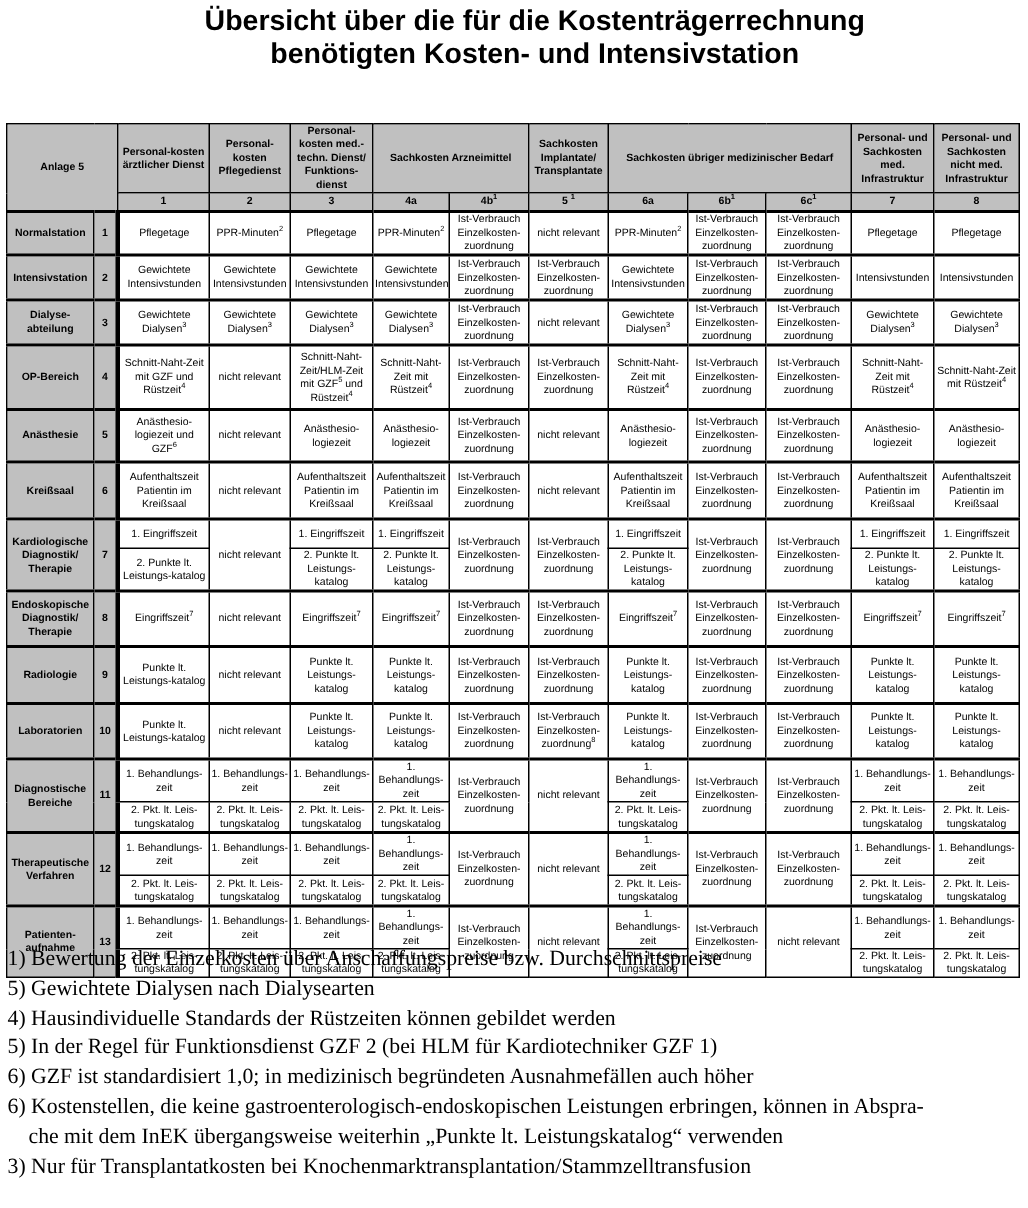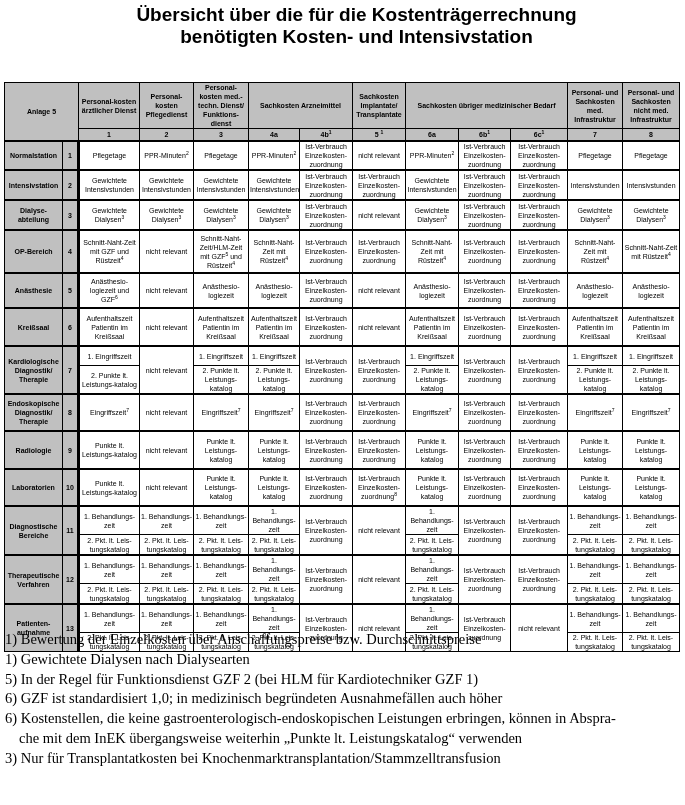--- a/index.html
+++ b/index.html
@@ -300,18 +300,19 @@
         <td class="cell" style="height: 18px;">2. Pkt. lt. Leis-tungskatalog</td>
         <td class="cell" style="height: 18px;">2. Pkt. lt. Leis-tungskatalog</td>
         <td class="cell" style="height: 18px;">2. Pkt. lt. Leis-tungskatalog</td>
         <td class="cell" style="height: 18px;">2. Pkt. lt. Leis-tungskatalog</td>
       </tr>
     </tbody>
 </table>
 
 <div class="footnotes" id="footnotes">
     <div class="fn"><span>1) Bewertung der Einzelkosten über Anschaffungspreise bzw. Durchschnittspreise</span></div>
-    <div class="fn"><span>1) Gewichtete Dialysen nach Dialysearten</span></div>
+    <div class="fn"><span>5) Gewichtete Dialysen nach Dialysearten</span></div>
+    <div class="fn"><span>4) Hausindividuelle Standards der Rüstzeiten können gebildet werden</span></div>
     <div class="fn"><span>5) In der Regel für Funktionsdienst GZF 2 (bei HLM für Kardiotechniker GZF 1)</span></div>
     <div class="fn"><span>6) GZF ist standardisiert 1,0; in medizinisch begründeten Ausnahmefällen auch höher</span></div>
     <div class="fn"><span>6) Kostenstellen, die keine gastroenterologisch-endoskopischen Leistungen erbringen, können in Abspra-</span><span class="cont">che mit dem InEK übergangsweise weiterhin „Punkte lt. Leistungskatalog“ verwenden</span></div>
     <div class="fn"><span>3) Nur für Transplantatkosten bei Knochenmarktransplantation/Stammzelltransfusion</span></div>
   </div>
 
 </body></html>

